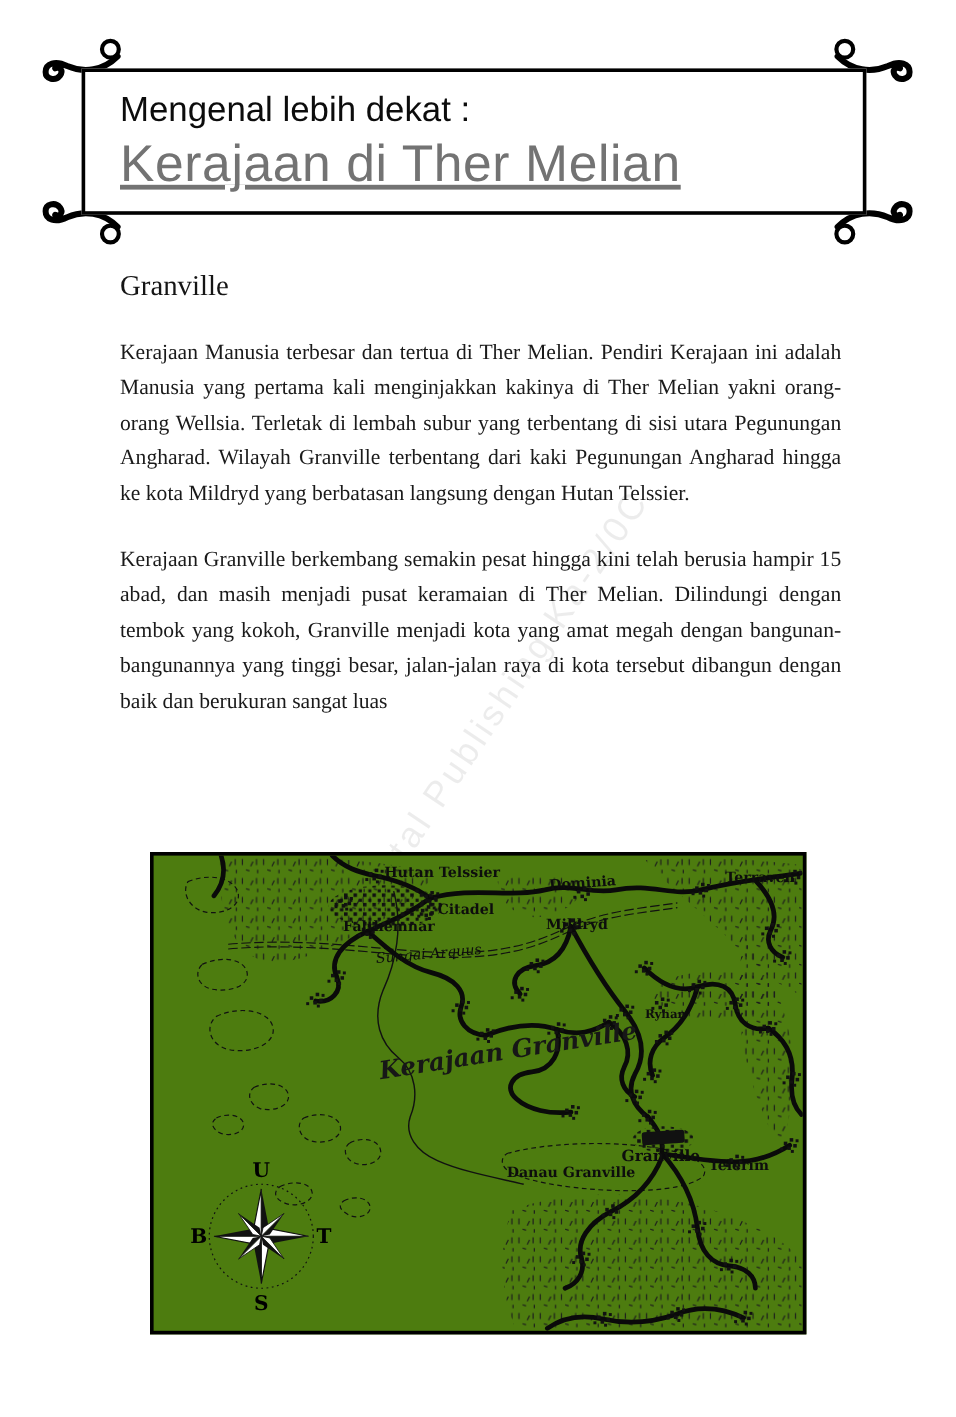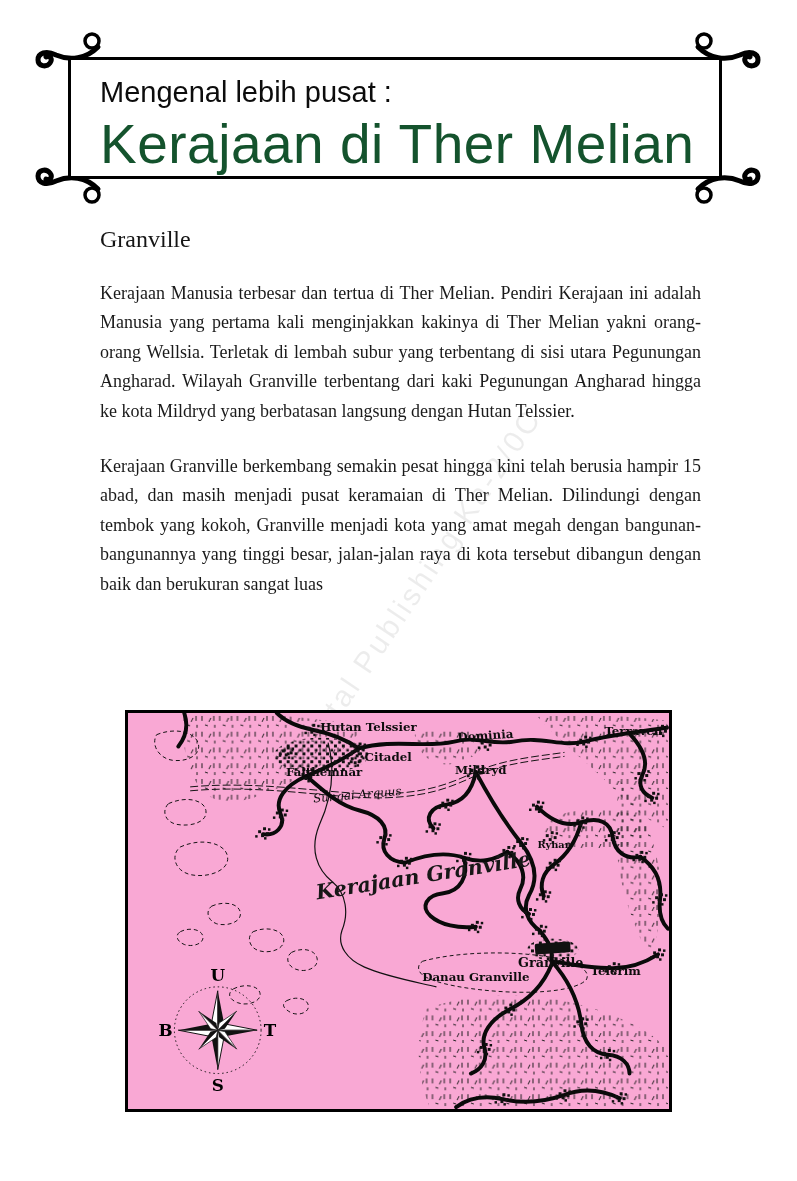--- a/index.html
+++ b/index.html
@@ -17,22 +17,22 @@
     border:3px solid #000;background:#fff;
     padding-left:29px;box-sizing:border-box;
   }
   .title-line1{
     font-family:"Liberation Sans",sans-serif;
     font-size:29px;font-weight:400;color:#0c0c0c;
     margin-top:16px;line-height:1.15;
   }
   .title-line2{
     font-family:"Liberation Sans",sans-serif;
-    font-size:55px;font-weight:400;color:#14532d;
-    margin-top:5px;line-height:1.1;letter-spacing:0.5px;
+    font-size:43px;font-weight:400;color:#737373;
+    margin-top:5px;line-height:1.1;letter-spacing:0.5px;text-decoration:underline;
   }
   .corner-orn{position:absolute;width:72px;height:48px;}
   .orn-tl{left:34px;top:28px;}
   .orn-tr{left:690px;top:28px;transform:scaleX(-1);}
   .orn-bl{left:34px;top:160px;transform:scaleY(-1);}
   .orn-br{left:690px;top:160px;transform:scale(-1,-1);}
   
   .content{position:absolute;left:100px;top:226px;width:601px;}
   .section-heading{
     font-size:24px;font-weight:400;margin:0;color:#151515;
@@ -49,21 +49,21 @@
     text-align:center;
     transform:rotate(-56deg);
     font-family:"Liberation Sans",sans-serif;
     font-size:30px;letter-spacing:3px;
     color:rgba(0,0,0,0.075);
     pointer-events:none;white-space:nowrap;
   }
   
   .map-frame{
     position:absolute;left:125px;top:710px;width:541px;height:396px;
-    border:3px solid #000;background:#f9a8d4;box-sizing:content-box;
+    border:3px solid #000;background:#4d7c0f;box-sizing:content-box;
   }
   .map-frame svg{display:block;width:541px;height:396px;}
   .map-label{font-family:"DejaVu Serif",serif;font-weight:bold;fill:#0d0d0d;}
   .map-label-italic{font-family:"DejaVu Serif",serif;font-style:italic;fill:#0d0d0d;}
   .script-label{font-family:"DejaVu Serif",serif;font-style:italic;font-weight:bold;fill:#171717;}
   .compass-letter{font-family:"DejaVu Serif",serif;font-weight:bold;fill:#000;font-size:17px;}
 </style>
 </head>
 <body>
 
@@ -78,21 +78,21 @@
 <svg class="corner-orn orn-bl" viewBox="0 0 72 48">
   <circle cx="58" cy="13" r="7" fill="none" stroke="#000" stroke-width="3.5"></circle>
   <path d="M64,19 C52,31 36,33 22,27 C12,22 4,25 4,32 C4,38 12,40 16,35 C19,31 16,27 12,29" fill="none" stroke="#000" stroke-width="5" stroke-linecap="round"></path>
 </svg>
 <svg class="corner-orn orn-br" viewBox="0 0 72 48">
   <circle cx="58" cy="13" r="7" fill="none" stroke="#000" stroke-width="3.5"></circle>
   <path d="M64,19 C52,31 36,33 22,27 C12,22 4,25 4,32 C4,38 12,40 16,35 C19,31 16,27 12,29" fill="none" stroke="#000" stroke-width="5" stroke-linecap="round"></path>
 </svg>
 
 <div class="header-box">
-  <div class="title-line1">Mengenal lebih pusat :</div>
+  <div class="title-line1">Mengenal lebih dekat :</div>
   <div class="title-line2">Kerajaan di Ther Melian</div>
 </div>
 
 <div class="watermark">Digital Publishing Ka-2/0C</div>
 
 <div class="content">
   <h2 class="section-heading">Granville</h2>
   <p>Kerajaan Manusia terbesar dan tertua di Ther Melian. Pendiri Kerajaan ini adalah Manusia yang pertama kali menginjakkan kakinya di Ther Melian yakni orang-orang Wellsia. Terletak di lembah subur yang terbentang di sisi utara Pegunungan Angharad. Wilayah Granville terbentang dari kaki Pegunungan Angharad hingga ke kota Mildryd yang berbatasan langsung dengan Hutan Telssier.</p>
   <p>Kerajaan Granville berkembang semakin pesat hingga kini telah berusia hampir 15 abad, dan masih menjadi pusat keramaian di Ther Melian. Dilindungi dengan tembok yang kokoh, Granville menjadi kota yang amat megah dengan bangunan-bangunannya yang tinggi besar, jalan-jalan raya di kota tersebut dibangun dengan baik dan berukuran sangat luas</p>
 </div>

